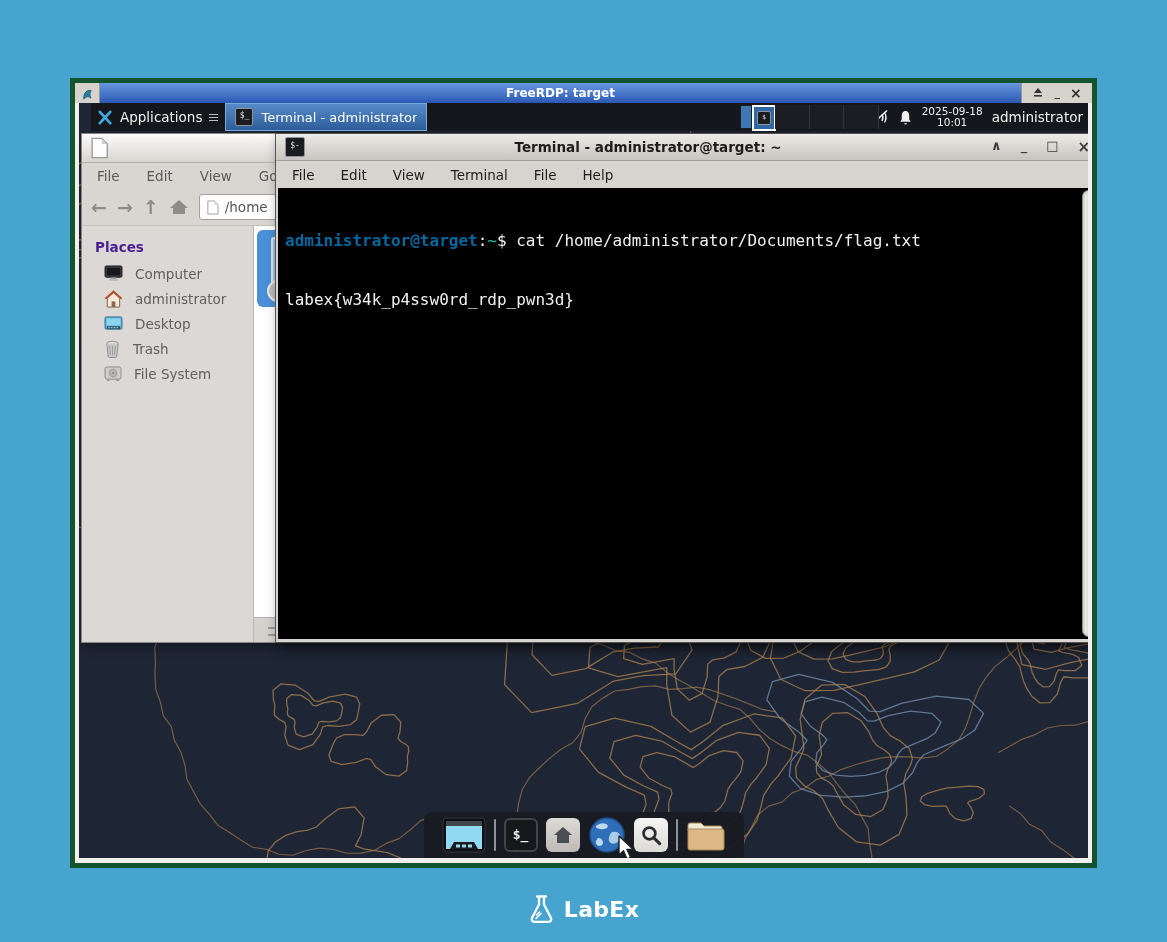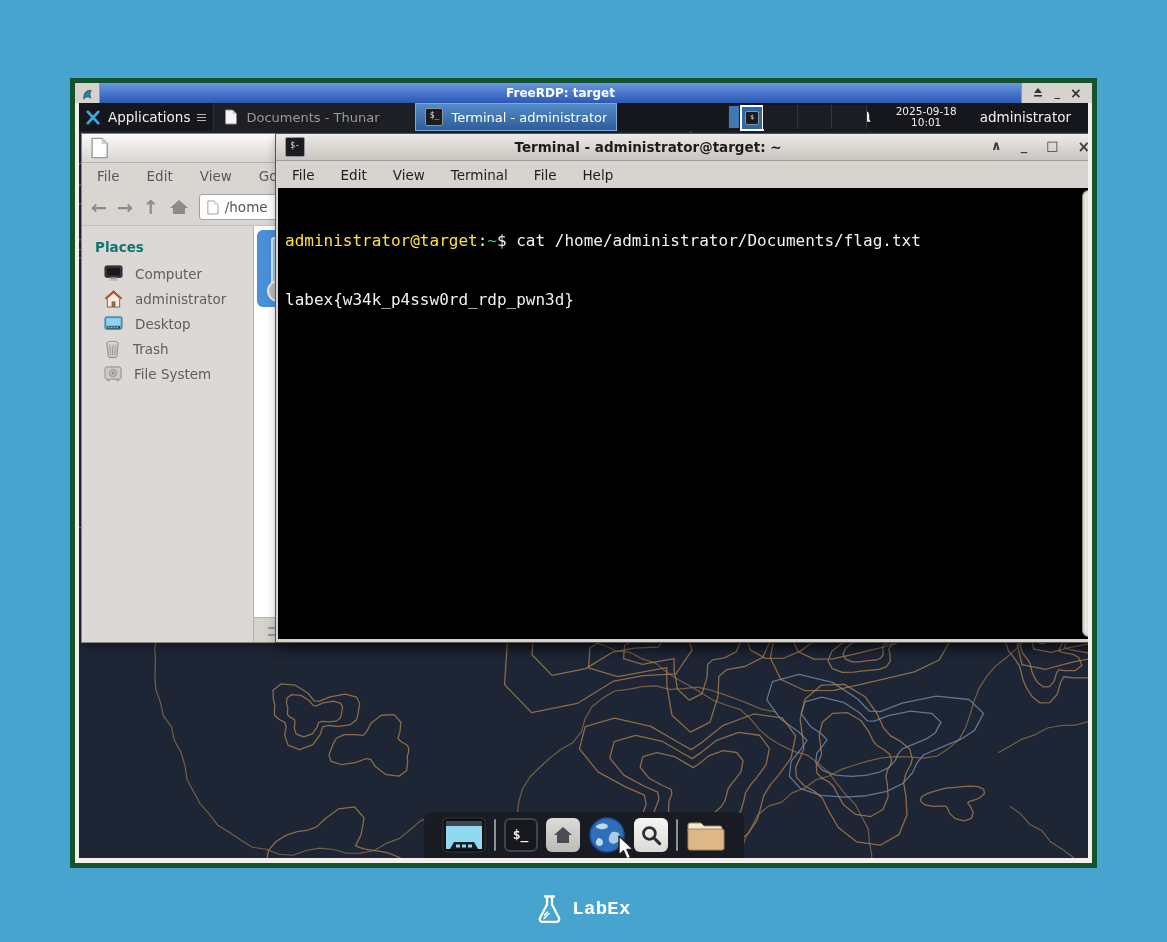--- a/index.html
+++ b/index.html
@@ -14,58 +14,58 @@
   .fr-title{flex:1;background:linear-gradient(#6a97e0,#2a58b4);color:#fff;font-size:12px;font-weight:bold;
             display:flex;align-items:center;justify-content:center;}
   .fr-controls{width:70px;background:#d6d3cd;display:flex;align-items:center;justify-content:space-evenly;color:#333;border-left:1px solid #9b9893;}
   .fr-controls .g{font-size:11px;font-weight:bold;line-height:10px;cursor:default;}
 
   .fr-frame{position:absolute;top:20px;left:0;right:0;bottom:0;background:#f2f0ec;
             padding:0 4px 5px 4px;box-sizing:border-box;}
   .screen{position:relative;width:100%;height:100%;background:#1e2534;overflow:hidden;}
 
   
-  .panel{position:relative;height:28px;background:#15171c;display:flex;align-items:center;color:#e8e8e8;z-index:5;}
+  .panel{position:relative;height:28px;background:#15171c;display:flex;align-items:center;color:#e8e8e8;z-index:5;margin-left:12px;}
   .apps{display:flex;align-items:center;gap:7px;padding:0 7px;height:100%;}
   .apps .lbl{font-size:13.5px;color:#f2f2f2;}
   .hamb{display:inline-block;width:9px;}
   .hamb i{display:block;height:1px;background:#b9b9b9;margin:2px 0;}
   .taskbtn{width:202px;height:100%;display:flex;align-items:center;gap:8px;padding:0 9px;
            border-left:1px solid #2c2e34;color:#9a9a9a;font-size:13px;box-sizing:border-box;background:#1d1f25;}
   .taskbtn span{white-space:nowrap;overflow:hidden;}
   .taskbtn.active{background:linear-gradient(#548bc9,#2d5d99);color:#fff;border:1px solid #79aad9;}
   .mini-term{width:16px;height:16px;background:#1a1c20;border:1px solid #8f949c;border-radius:2px;
              color:#e8e8e8;font-family:"DejaVu Sans Mono",monospace;font-size:8px;line-height:14px;text-align:center;flex:none;}
   .pager{position:absolute;left:649px;top:2px;width:139px;height:24px;display:flex;background:#0e1013;}
   .pcell{flex:1;border-right:1px solid #33363c;background:#1b1d22;position:relative;}
   .pwinA{position:absolute;left:1px;top:1px;width:10px;height:22px;background:#3f76b4;}
   .pwinB{position:absolute;left:12px;top:0;width:20px;height:22px;background:#2f66a4;border:2px solid #fff;
          display:flex;align-items:center;justify-content:center;}
   .pwinB .mini-term{width:12px;height:12px;font-size:6px;line-height:10px;}
-  .status{margin-left:auto;display:flex;align-items:center;gap:23px;padding-right:17px;}
+  .status{margin-left:auto;display:flex;align-items:center;gap:9px;padding-right:5px;}
   .clock{font-size:10.5px;line-height:11px;text-align:center;color:#f0f0f0;}
   .user{font-size:13.5px;color:#f2f2f2;}
 
   
   .desktop{position:absolute;top:28px;left:0;right:0;bottom:0;overflow:hidden;}
   #wp{position:absolute;left:0;top:0;width:100%;height:100%;}
 
   
   .twin{position:absolute;left:2px;top:2px;width:1005px;height:510px;background:#d9d6d2;
         border:1px solid #8a8782;box-sizing:border-box;z-index:1;box-shadow:3px 4px 10px rgba(0,0,0,.35);}
   .t-titlebar{height:28px;background:linear-gradient(#fcfbfa,#d8d5d0);display:flex;align-items:center;
               padding:0 7px;border-bottom:1px solid #b5b2ad;font-size:12px;color:#777;gap:8px;}
   .t-menubar{height:26px;display:flex;gap:27px;padding:0 15px;align-items:center;color:#5a5a5a;font-size:13.5px;background:#d9d6d2;}
   .t-toolbar{height:36px;display:flex;align-items:center;gap:10px;padding:0 9px;background:#d9d6d2;border-bottom:1px solid #c4c1bc;}
   .navb{color:#8e8c88;font-size:19px;font-weight:bold;line-height:20px;}
   .t-path{flex:1;height:24px;background:#fff;border:1px solid #a5a29d;border-radius:3px;display:flex;
           align-items:center;gap:6px;padding:0 6px;color:#555;font-size:13.5px;}
   .t-body{position:absolute;top:92px;bottom:0;left:0;right:0;display:flex;}
   .t-side{width:172px;background:#dbd8d5;border-right:1px solid #b8b5b0;padding-top:9px;box-sizing:border-box;font-size:13.5px;}
-  .t-head{font-weight:bold;color:#0f766e;padding:4px 12px 6px 13px;}
+  .t-head{font-weight:bold;color:#4c1d95;padding:4px 12px 6px 13px;}
   .t-item{display:flex;align-items:center;gap:12px;color:#5f5f5f;padding:4px 0 4px 22px;}
   .t-main{flex:1;background:#fff;position:relative;}
   .t-sel{position:absolute;left:3px;top:4px;width:78px;height:77px;background:#4a90d9;border-radius:6px;}
   .t-sel .ic{position:absolute;left:14px;top:7px;width:50px;height:46px;background:#9ec4ea;border:2px solid #d7e7f7;border-radius:3px;}
   .t-sel .em{position:absolute;left:10px;top:50px;width:18px;height:18px;background:#b9b9b9;border-radius:50%;border:2px solid #e8e8e8;}
   .t-corner{position:absolute;left:0;bottom:0;height:24px;right:0;background:#d5d2ce;border-top:1px solid #b5b2ad;}
   .t-grip{position:absolute;left:14px;top:9px;width:8px;height:5px;border-top:2px solid #9a9792;border-bottom:2px solid #9a9792;}
 
   
   .term{position:absolute;left:196px;top:2px;width:825px;height:510px;z-index:2;border:1px solid #55534f;
@@ -74,41 +74,41 @@
               padding:0 9px;border-bottom:1px solid #a09d98;gap:8px;}
   .m-title{flex:1;text-align:center;font-weight:bold;font-size:13.5px;color:#1c1c1c;}
   .m-controls{display:flex;gap:19px;color:#3a3a3a;font-size:13px;font-weight:bold;}
   .m-menubar{height:27px;display:flex;gap:26px;align-items:center;padding:0 16px;font-size:13.5px;color:#1e1e1e;background:#d7d4d0;}
   .m-screen{position:absolute;top:54px;left:2px;right:2px;bottom:3px;background:#000;
             font-family:"DejaVu Sans Mono",monospace;font-size:16px;color:#f2f2f2;
             padding:4px 0 0 7px;white-space:pre;line-height:19.5px;overflow:hidden;}
   .m-scroll{position:absolute;top:2px;bottom:2px;right:2px;width:13px;background:#d8d5d1;
             border:1px solid #8e8b86;border-radius:7px;box-sizing:border-box;}
   .m-scroll i{position:absolute;left:2px;right:2px;top:2px;bottom:2px;background:linear-gradient(90deg,#efede9,#cac7c2);border-radius:5px;display:block;}
-  .tp-user{color:#fde047;font-weight:normal;}
+  .tp-user{color:#0369a1;font-weight:bold;}
   .tp-path{color:#2cc2b0;}
   .cursor{display:inline-block;width:9px;height:17px;background:#d8d8d8;vertical-align:-3px;margin-left:10px;}
 
   
   .dock{position:absolute;left:50%;transform:translateX(-50%);bottom:0;height:46px;width:320px;
         background:rgba(25,27,33,.96);border-radius:8px 8px 0 0;display:flex;align-items:center;
         justify-content:center;gap:8px;z-index:3;}
   .dsep{width:2px;height:32px;background:#8e929a;border-radius:1px;}
   .dicon{flex:none;display:flex;align-items:center;justify-content:center;}
   .d-term{width:34px;height:34px;background:#16181c;border:2px solid #41444b;border-radius:6px;
           color:#f0f0f0;font-family:"DejaVu Sans Mono",monospace;font-size:13px;font-weight:bold;
           line-height:30px;text-align:center;box-sizing:border-box;}
   .d-files{width:34px;height:34px;background:linear-gradient(#dddbd8,#bdbab6);border-radius:6px;display:flex;align-items:center;justify-content:center;}
   .d-search{width:34px;height:34px;background:linear-gradient(#f6f5f3,#dddbd7);border-radius:6px;display:flex;align-items:center;justify-content:center;}
 
   .mousecursor{position:absolute;left:538px;top:704px;z-index:9;}
 
   
   .brand{position:absolute;left:0;right:0;top:894px;display:flex;justify-content:center;align-items:center;gap:9px;color:#fff;}
-  .brand .txt{font-size:19px;font-weight:600;letter-spacing:.3px;font-family:Liberation Mono, monospace;}
+  .brand .txt{font-size:22px;font-weight:600;letter-spacing:.3px;}
 </style>
 </head>
 <body>
 
 <div class="page">
 
   <div class="freerdp">
     <div class="fr-titlebar">
       <div class="fr-iconbox">
         <svg width="15" height="15" viewBox="0 0 16 16">
@@ -137,27 +137,20 @@
                 <path d="M2,2 L13,14 M13,2 L7.5,8.2 M2,14 L6.2,9.4" stroke="#41a6dd" stroke-width="3" stroke-linecap="round" fill="none"></path>
               </svg>
             <span class="lbl">Applications</span>
             <span class="hamb">
                 <i></i>
                 <i></i>
                 <i></i>
               </span>
           </div>
 
-          <div class="taskbtn">
-            <svg width="15" height="16" viewBox="0 0 14 16">
-                <path d="M2,1 h7 l4,4 v10 h-11 Z" fill="#f5f5f5" stroke="#8a8a8a"></path>
-                <path d="M9,1 l4,4 h-4 Z" fill="#c9c9c9"></path>
-              </svg>
-            <span>Documents - Thunar</span>
-          </div>
           <div class="taskbtn active">
             <span class="mini-term">$_</span>
             <span>Terminal - administrator...</span>
           </div>
 
           <div class="pager">
             <div class="pcell">
               <span class="pwinA"></span>
               <span class="pwinB">
                   <span class="mini-term">$</span>

